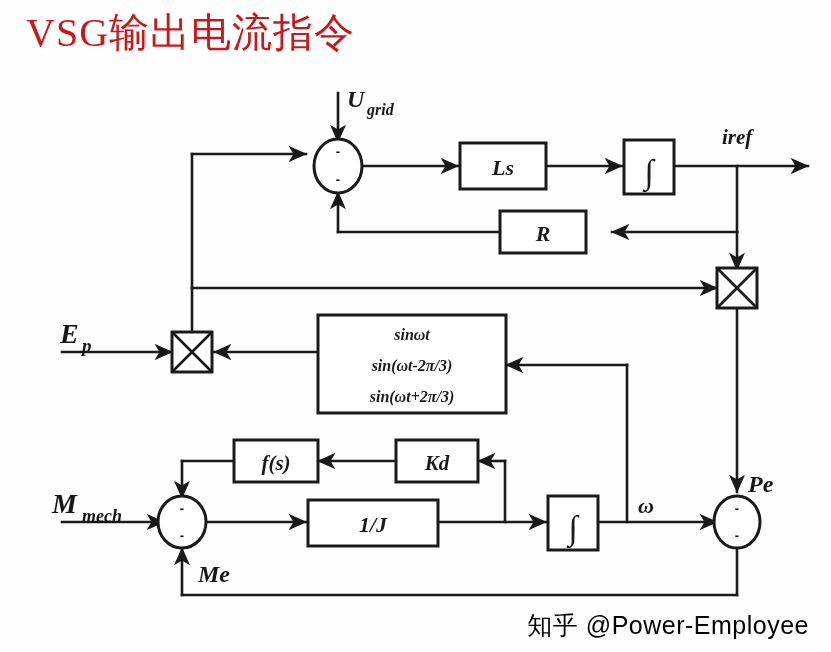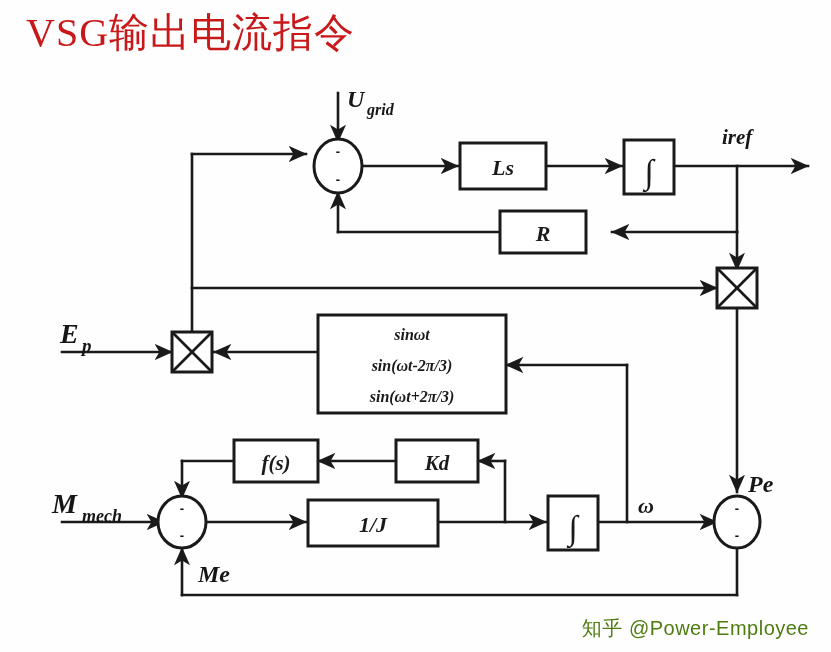--- a/index.html
+++ b/index.html
@@ -57,22 +57,22 @@
     font-family: "Liberation Sans", sans-serif;
     font-weight: 700;
     fill: #111;
     font-size: 13px;
   }
   #watermark {
     position: absolute;
     right: 22px;
     bottom: 10px;
     font-family: "Liberation Sans", sans-serif;
-    font-size: 20px;
-    color: #4d7c0f;
+    font-size: 25px;
+    color: #000000;
     white-space: nowrap;
     letter-spacing: 0.5px;
   }
   .wm-zh { font-family: "DejaVu Sans", sans-serif; }
 </style>
 </head>
 <body>
 
 <div id="page">
 

